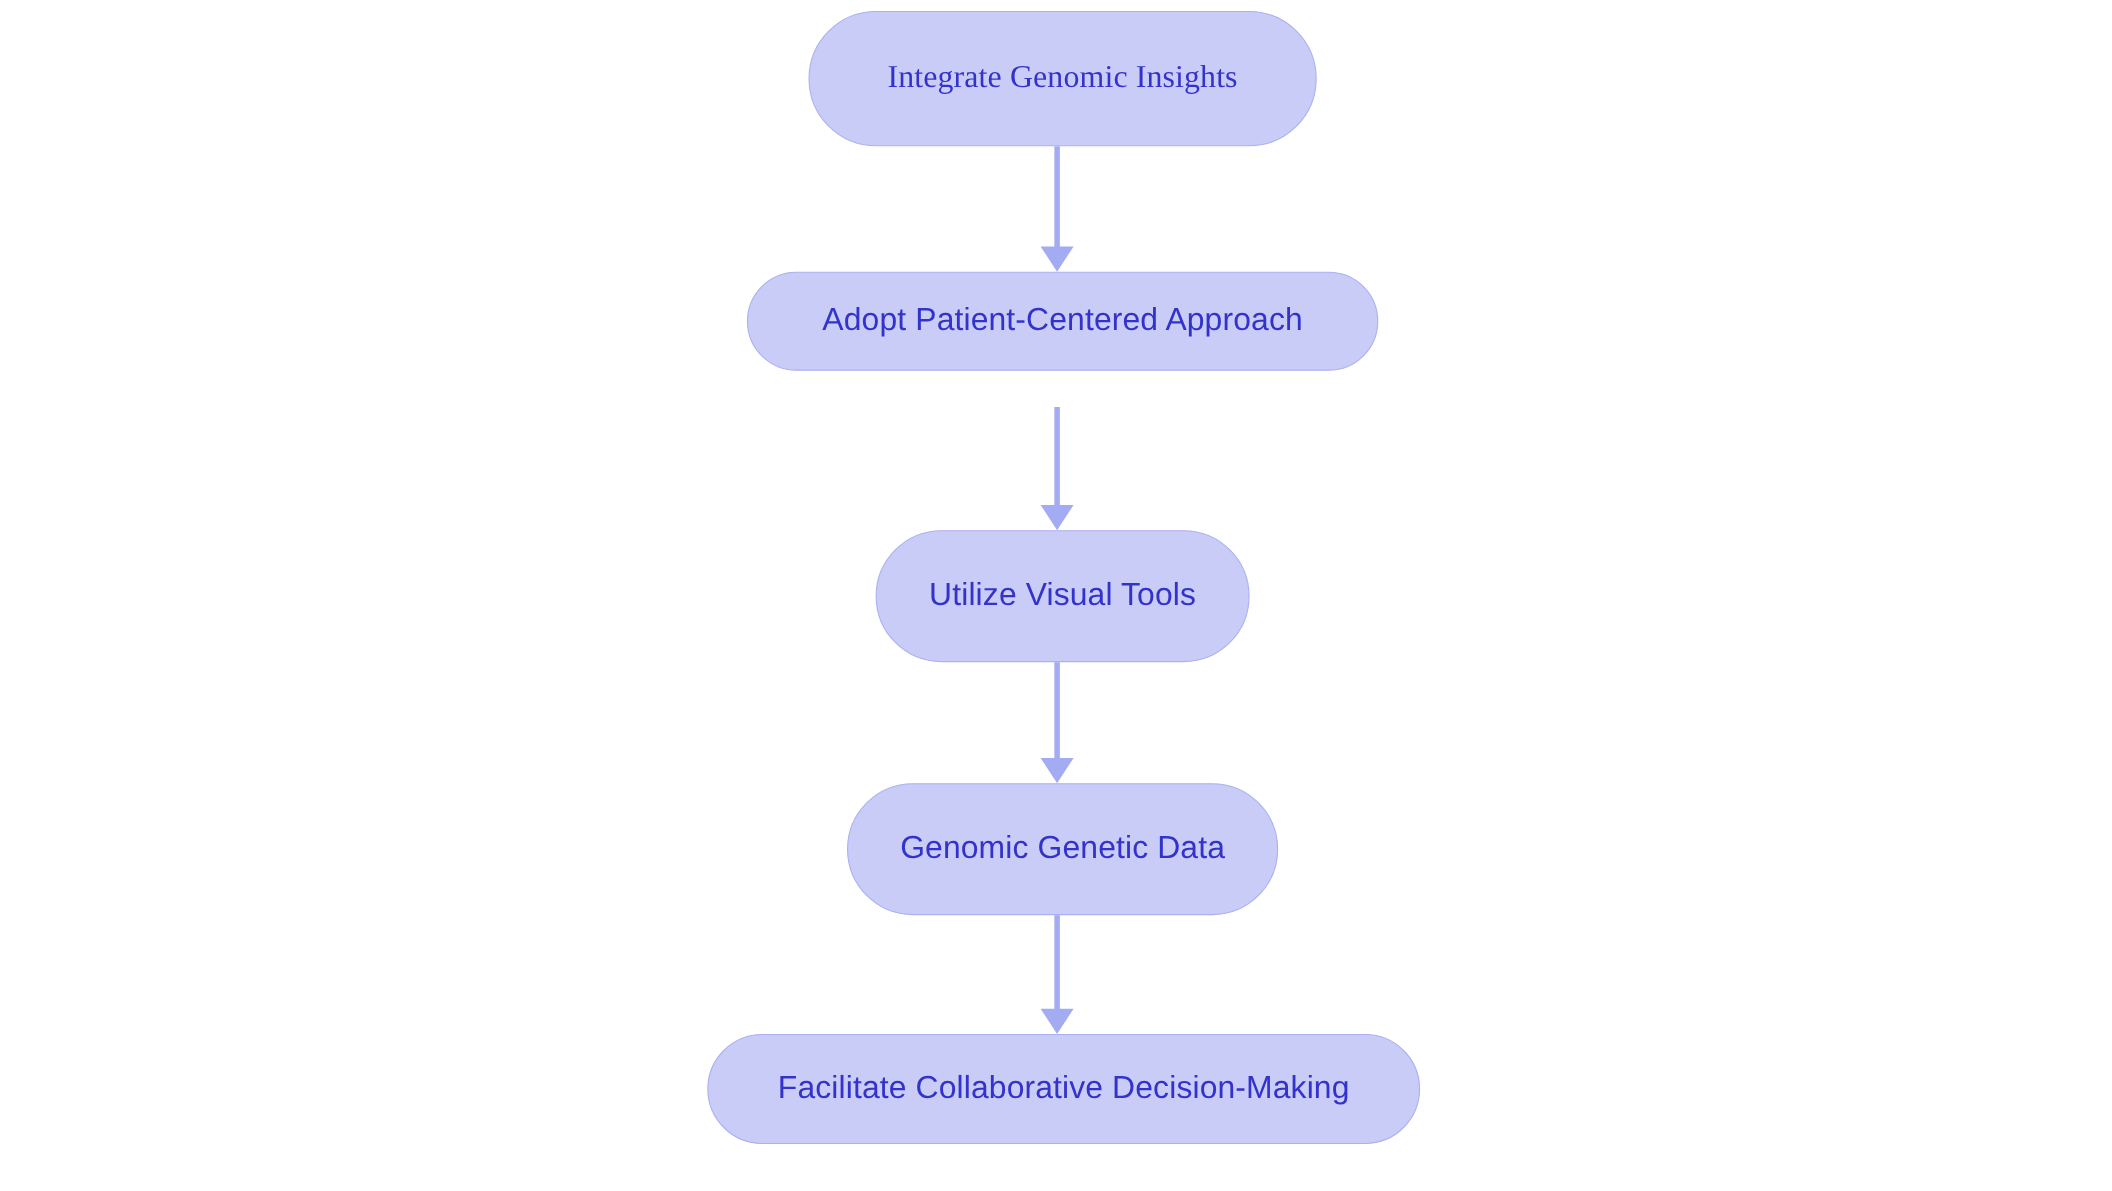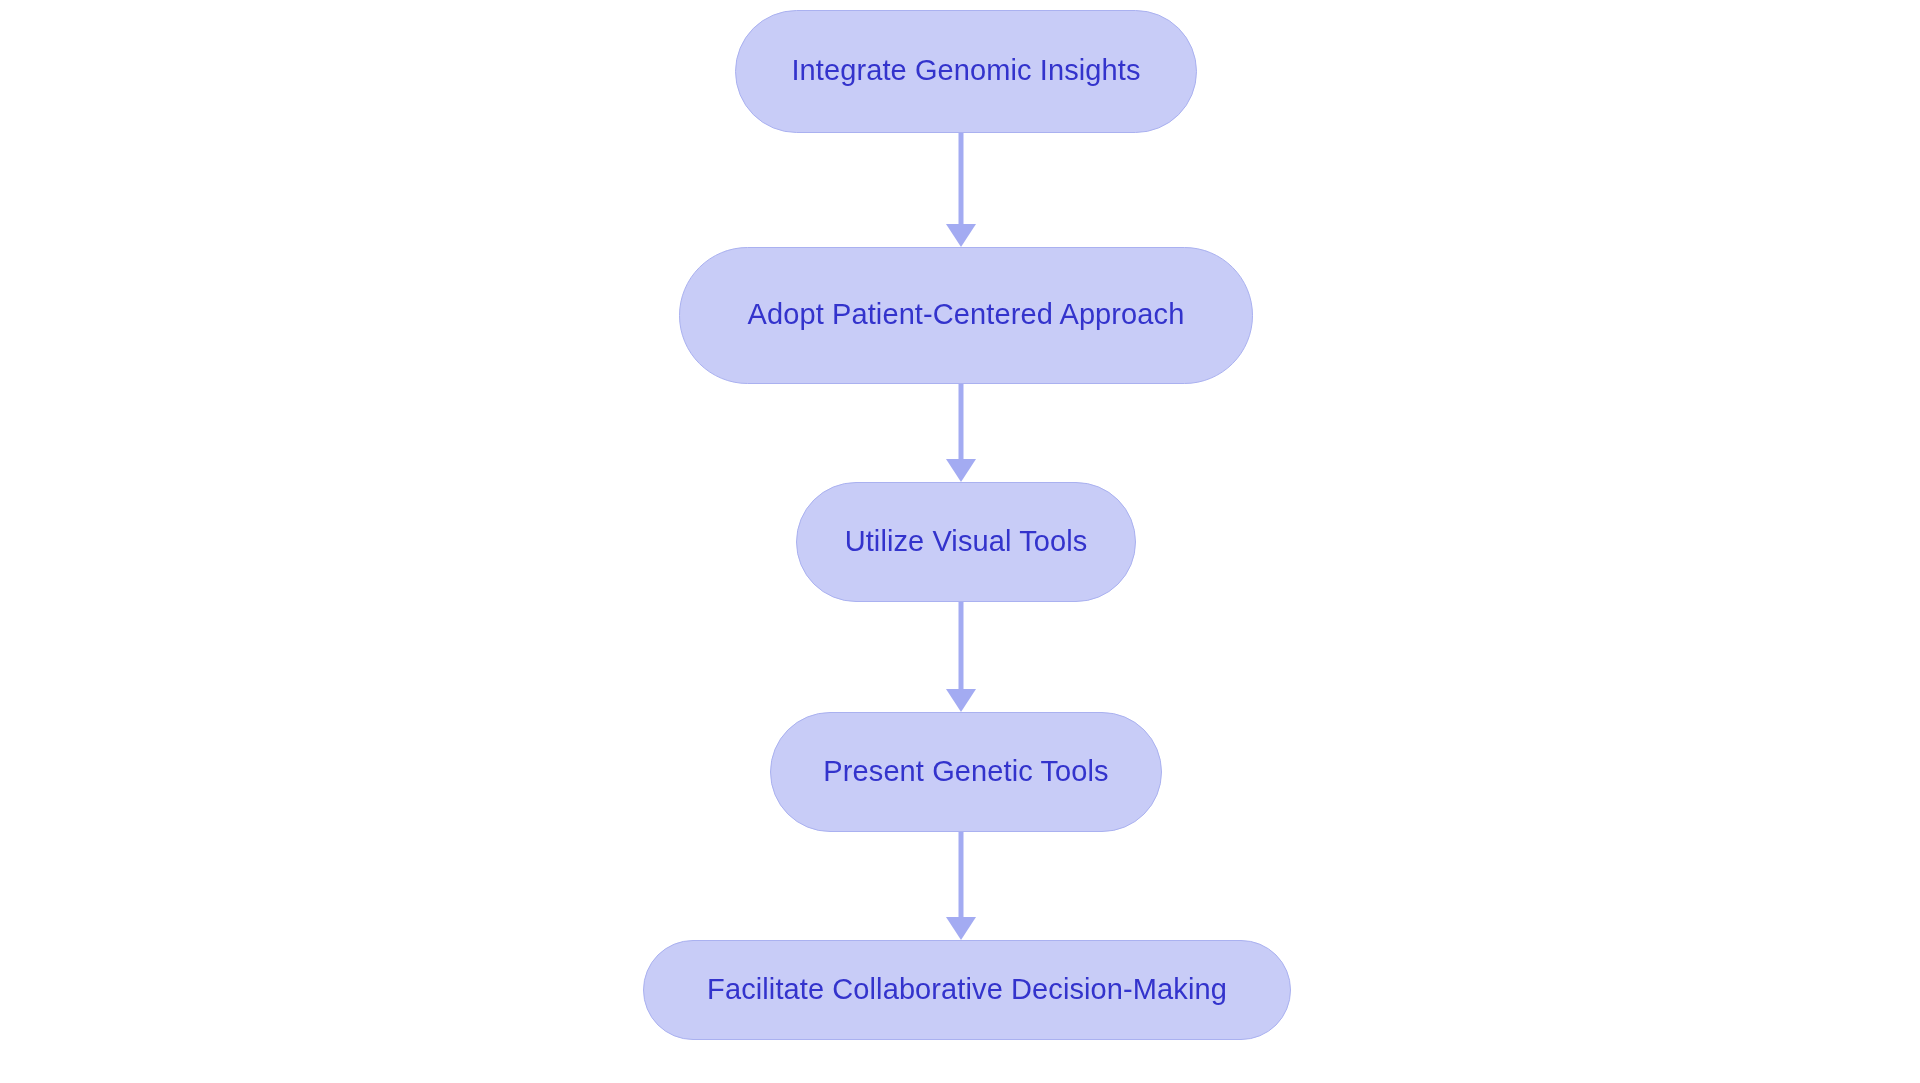--- a/index.html
+++ b/index.html
@@ -76,33 +76,33 @@
     <g>
       <line class="conn-line" x1="961" y1="602" x2="961" y2="691"></line>
       <polygon class="conn-head" points="946,689 976,689 961,712"></polygon>
     </g>
     <g>
       <line class="conn-line" x1="961" y1="832" x2="961" y2="919"></line>
       <polygon class="conn-head" points="946,917 976,917 961,940"></polygon>
     </g>
   </svg>
 
-  <div class="flow-node" style="left:735px; top:10px; width:462px; height:123px;">
+  <div class="flow-node" style="left:735px; top:10px; width:462px; height:123px;font-family:Liberation Serif, serif;">
     <span class="node-label">Integrate Genomic Insights</span>
   </div>
 
-  <div class="flow-node" style="left:679px; top:247px; width:574px; height:137px;">
+  <div class="flow-node" style="left:679px; top:247px; width:574px; height:90px;">
     <span class="node-label">Adopt Patient-Centered Approach</span>
   </div>
 
   <div class="flow-node" style="left:796px; top:482px; width:340px; height:120px;">
     <span class="node-label">Utilize Visual Tools</span>
   </div>
 
   <div class="flow-node" style="left:770px; top:712px; width:392px; height:120px;">
-    <span class="node-label">Present Genetic Tools</span>
+    <span class="node-label">Genomic Genetic Data</span>
   </div>
 
   <div class="flow-node" style="left:643px; top:940px; width:648px; height:100px;">
     <span class="node-label">Facilitate Collaborative Decision-Making</span>
   </div>
 
 </div>
 
 </body></html>

